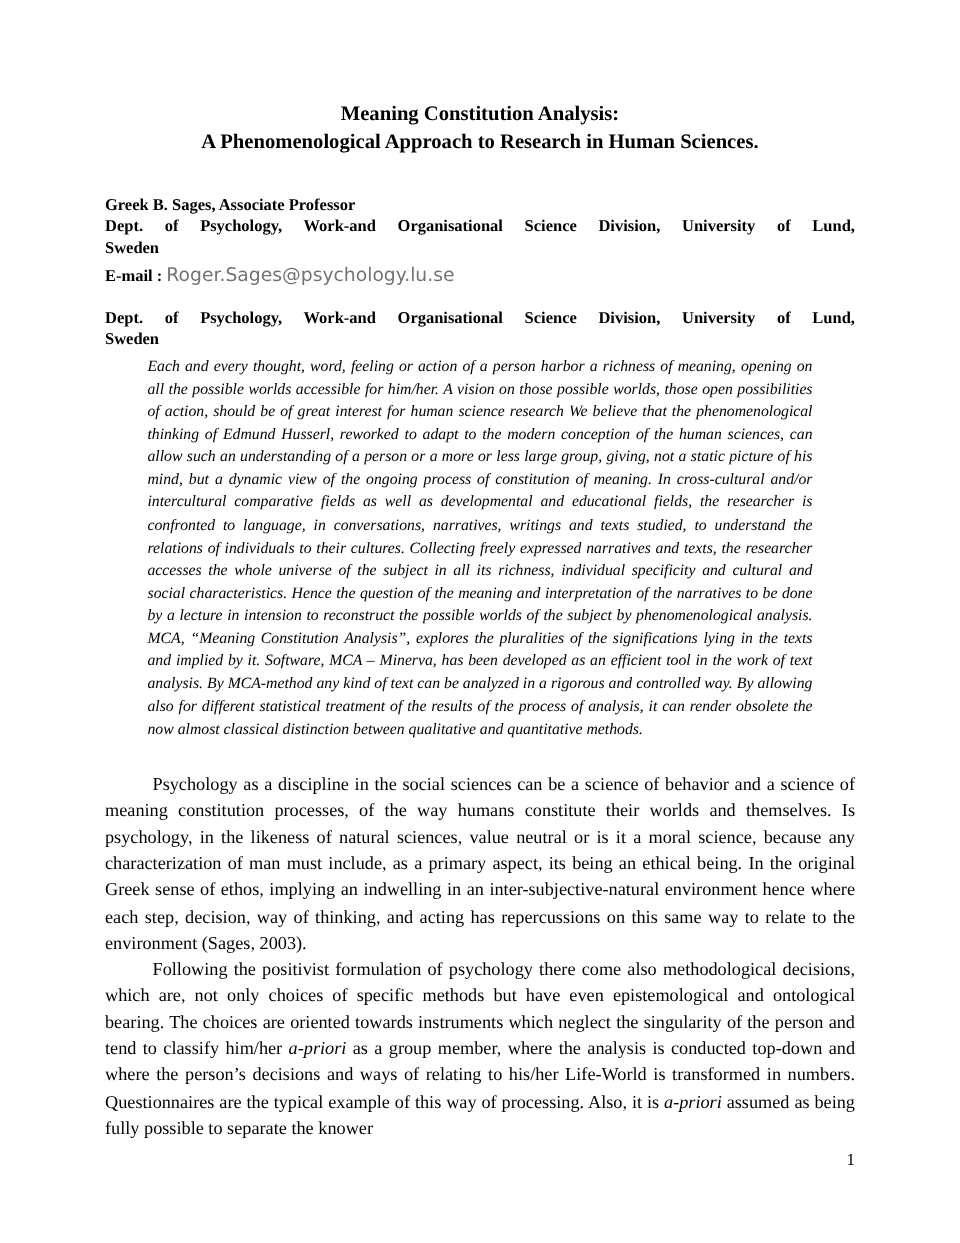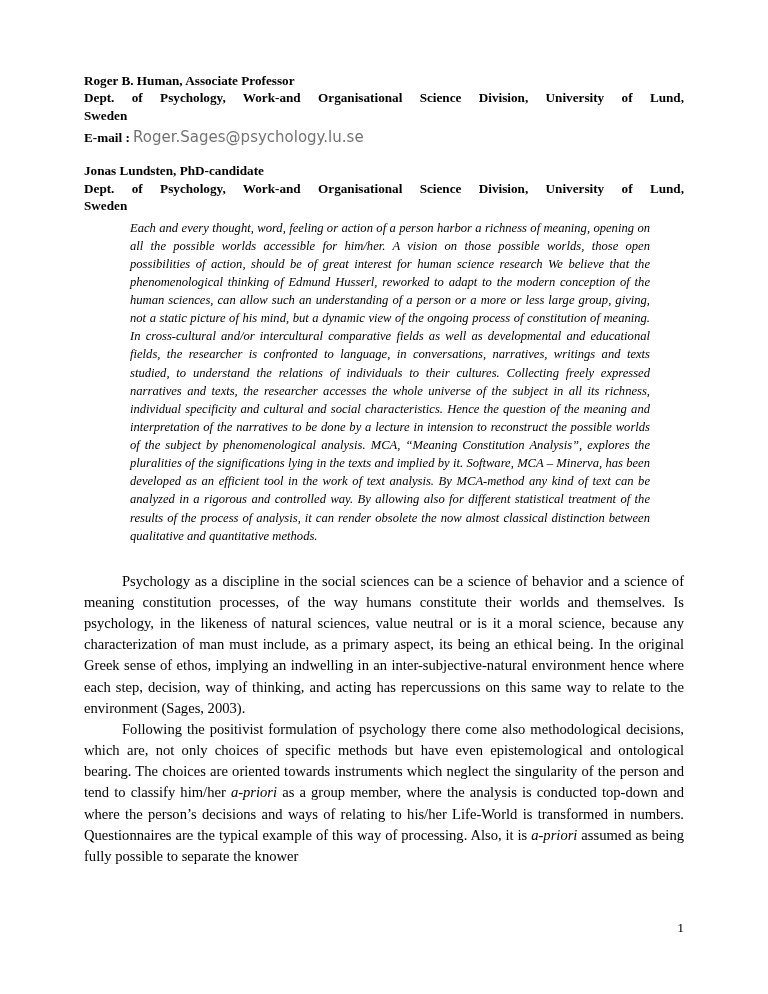--- a/index.html
+++ b/index.html
@@ -63,21 +63,21 @@
     color: #737373;
   }
   .second-author { margin-top: 2px; }
 
   .abstract-heading {
     font-size: 15px;
     letter-spacing: 0.3px;
     margin: 14px 0 12px 0;
   }
   .abstract-body {
-    margin: 0 34px 0 46px;
+    margin: 0 34px 0 34px;
     font-style: italic;
     font-size: 12.6px;
     line-height: 1.44;
     text-align: justify;
   }
   .body-paragraphs {
     margin-top: 26px;
     font-size: 14.6px;
     line-height: 1.45;
     text-align: justify;
@@ -92,33 +92,36 @@
     bottom: 58px;
     font-size: 13.5px;
   }
   i.em { }
 </style>
 </head>
 <body>
 
 <div class="page">
 
+  <div class="title-block">
+    <span class="title-line-1">Meaning Constitution Analysis:</span>
+    <span class="title-line-2">A Phenomenological Approach to Research in Human Sciences.</span>
+  </div>
 
   <div class="author-block">
-    <span class="author-name">Roger B. Human, Associate  Professor</span>
+    <span class="author-name">Greek B. Sages, Associate  Professor</span>
     <span class="author-affil">Dept. of Psychology, Work-and Organisational Science Division, University of Lund,</span>
     <span class="author-country">Sweden</span>
   </div>
   <div class="email-line">
     <span class="email-label">E-mail :</span>
     <span class="email-value">Roger.Sages@psychology.lu.se</span>
   </div>
 
   <div class="author-block second-author">
-    <span class="author-name">Jonas Lundsten, PhD-candidate</span>
     <span class="author-affil">Dept. of Psychology, Work-and Organisational Science Division, University of Lund,</span>
     <span class="author-country">Sweden</span>
   </div>
 
 
   <div class="abstract-body">Each and every thought, word, feeling or action of a person harbor a richness of meaning, opening on all the possible worlds accessible for him/her. A vision on those possible worlds, those open possibilities of action, should be of great  interest for human science research We believe that the phenomenological thinking of Edmund Husserl, reworked to adapt to the modern conception of the human sciences, can allow such an understanding of a person or a more or less large group, giving, not a static picture of his mind, but a dynamic view of the ongoing process of constitution of meaning. In cross-cultural and/or intercultural comparative fields as well as developmental and educational fields, the researcher is confronted to language, in conversations, narratives, writings and texts studied, to understand the relations of individuals to their cultures. Collecting freely expressed narratives and texts, the researcher accesses the whole universe of the subject in all its richness, individual specificity and cultural and social characteristics. Hence the question of the meaning and interpretation of the narratives to be done by a lecture in intension to reconstruct the possible worlds of the subject by phenomenological analysis. MCA, “Meaning Constitution Analysis”, explores the pluralities of the significations lying in the texts and implied by it. Software, MCA – Minerva, has been developed as an efficient tool in the work of text analysis. By MCA-method any kind of text can be analyzed in a rigorous and controlled way. By allowing also for different statistical treatment of the results of the process of analysis, it can render obsolete the now almost classical distinction between qualitative and quantitative methods.</div>
 
   <div class="body-paragraphs">
     <p>Psychology as a discipline in the social sciences can be a science of behavior and a science of meaning constitution processes, of the way humans constitute their worlds and themselves. Is psychology, in the likeness of natural sciences, value neutral or is it a moral science, because any characterization of man must include, as a primary aspect, its being an ethical being. In the original Greek sense of ethos, implying an indwelling in an inter-subjective-natural environment  hence where each step, decision, way of thinking, and acting has repercussions on this same way to relate to the environment (Sages, 2003).</p>
     <p><span>Following the positivist formulation of psychology there come also methodological decisions, which are, not only choices of specific methods but have even epistemological and ontological bearing. The choices are oriented towards instruments which neglect the singularity of the person and tend to classify him/her </span><i class="em">a-priori</i><span> as a group member, where the analysis is conducted top-down and where the person’s decisions and ways of relating to his/her Life-World is transformed in numbers. Questionnaires are the typical example of this way of processing. Also, it is </span><i class="em">a-priori</i><span> assumed as being fully possible to separate the knower</span></p>

